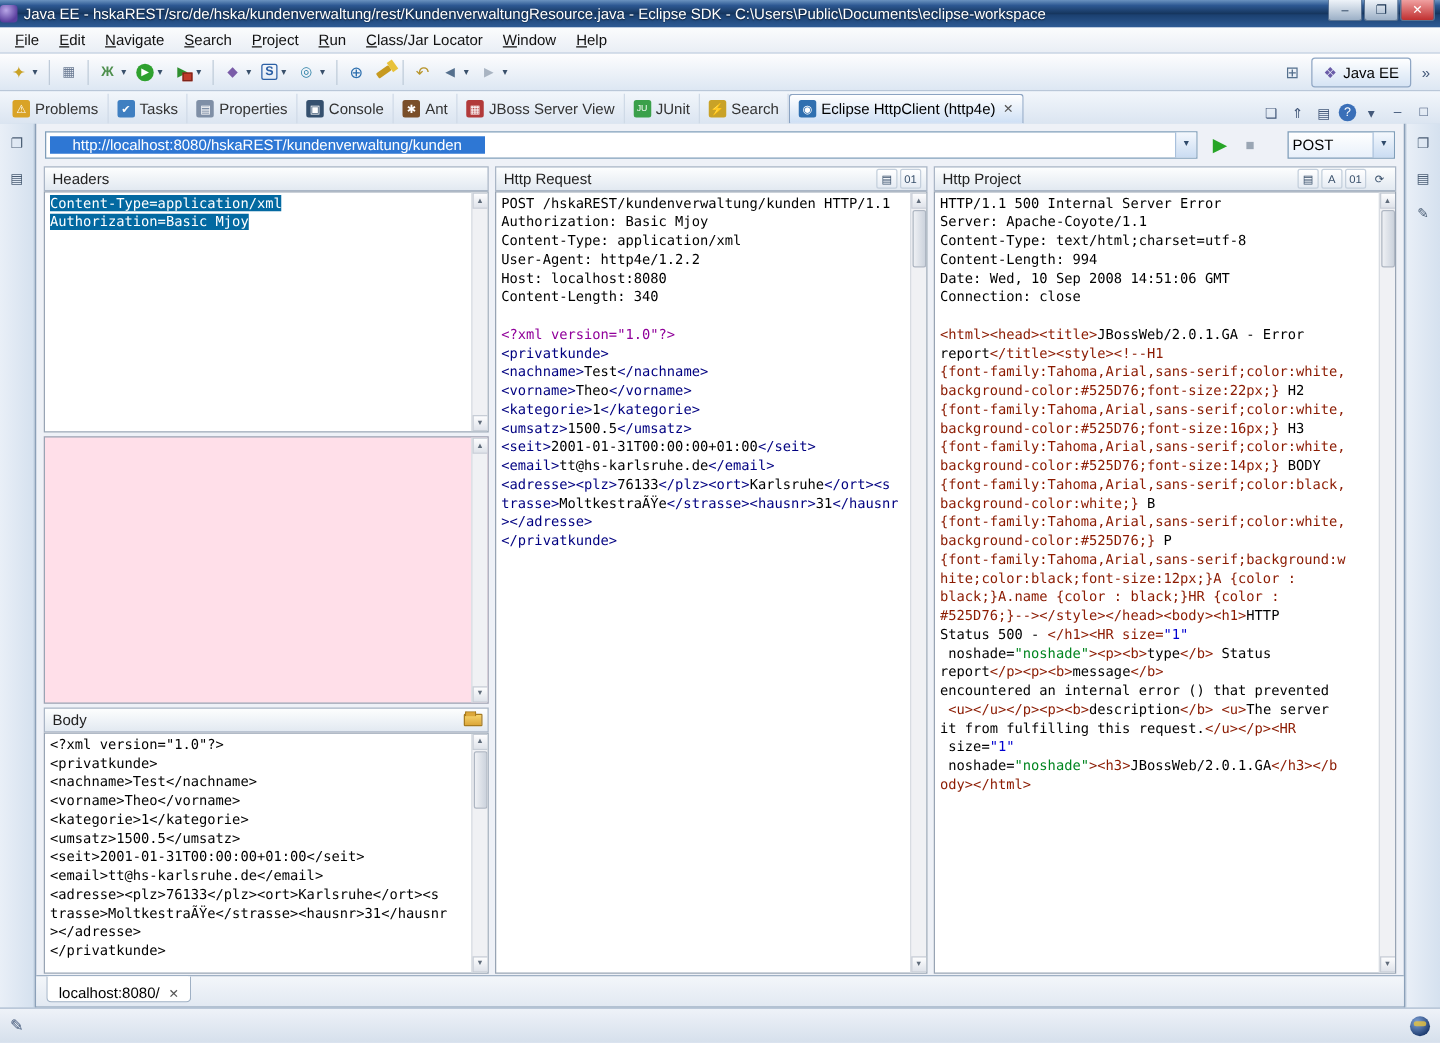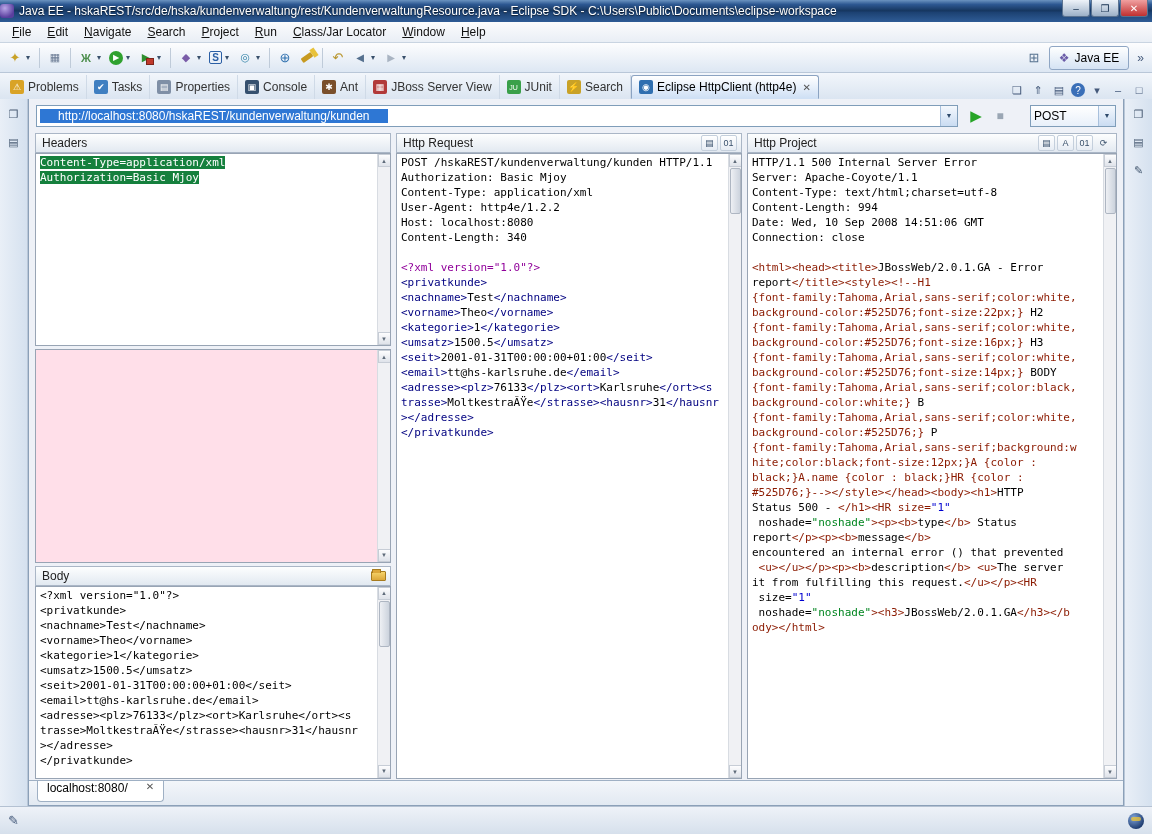--- a/index.html
+++ b/index.html
@@ -97,33 +97,33 @@
   .hbtn.plain { border-color:transparent; background:none; }
   .folder { width:15px; height:10px; background:linear-gradient(#f6d36a,#dca73a); border:1px solid #a77b1e; border-radius:1px; position:relative; }
   .folder::before { content:""; position:absolute; top:-3px; left:0; width:7px; height:3px; background:#dca73a; border:1px solid #a77b1e; border-bottom:none; border-radius:1px 1px 0 0; }
   .area { flex:1; position:relative; border:1px solid #98a4b4; background:#fff; overflow:hidden; padding:1px 3px 1px 4px; min-height:0; }
   .area.pink { background:#ffdfe9; }
 
   .code { font-family:"DejaVu Sans Mono","Liberation Mono",monospace; font-size:11px; line-height:15px; }
   .cl { height:15px; white-space:pre; }
   .sg-k{color:#000000}.sg-n{color:#000080}.sg-p{color:#90009a}
   .sg-r{color:#8b1a00}.sg-g{color:#00851f}.sg-b{color:#0000d0}
-  .sg-sel{background:#15803d;color:#ffffff}
+  .sg-sel{background:#0369a1;color:#ffffff}
 
   .sb { position:absolute; top:0; right:0; bottom:0; width:13px; background:#f0f1f4; border-left:1px solid #d8dce2;
     display:flex; flex-direction:column; align-items:center; }
   .sa { width:13px; height:13px; flex:none; display:flex; align-items:center; justify-content:center; font-size:6px; color:#5f6b7a;
     background:linear-gradient(#fdfdfe,#dfe3ea); border:1px solid #c7cdd6; }
   .sa.sd { margin-top:auto; }
   .sth { width:11px; height:46px; flex:none; background:linear-gradient(90deg,#eef0f4,#ccd3dd); border:1px solid #aeb6c2; border-radius:2px; margin-top:1px; }
 
   .sessionrow { position:absolute; left:0; right:0; bottom:0; height:25px; border-top:1px solid #9fb0c4;
     background:linear-gradient(#f3f6fa,#e2e9f2); display:flex; align-items:flex-start; padding-left:8px; }
-  .stab { display:flex; align-items:flex-start; height:21px; padding:0 9px; background:#fff; border:1px solid #9fb0c4; border-top:none;
-    border-radius:0 0 4px 4px;gap:11px; }
+  .stab { display:flex; align-items:flex-end; height:21px; padding:0 9px; background:#fff; border:1px solid #9fb0c4; border-top:none;
+    border-radius:0 0 4px 4px; }
   .stab .tx { margin-left:7px; }
 
   
   .statusbar { position:absolute; left:0; right:0; bottom:0; height:28px; background:linear-gradient(#eef2f8,#d6e0ec);
     border-top:1px solid #b4c1d2; display:flex; align-items:center; padding:0 8px; }
   .status-sp { flex:1; }
   .pencil { color:#44597a; font-size:13px; }
   .eclipse-logo { width:16px; height:16px; border-radius:50%; background:radial-gradient(circle at 35% 30%, #7fa3d8, #1c3a6e 75%); position:relative; }
   .eclipse-logo::after { content:""; position:absolute; left:3px; top:4px; width:10px; height:4px; background:#e8c23a; border-radius:2px; opacity:.8; }
 </style>

